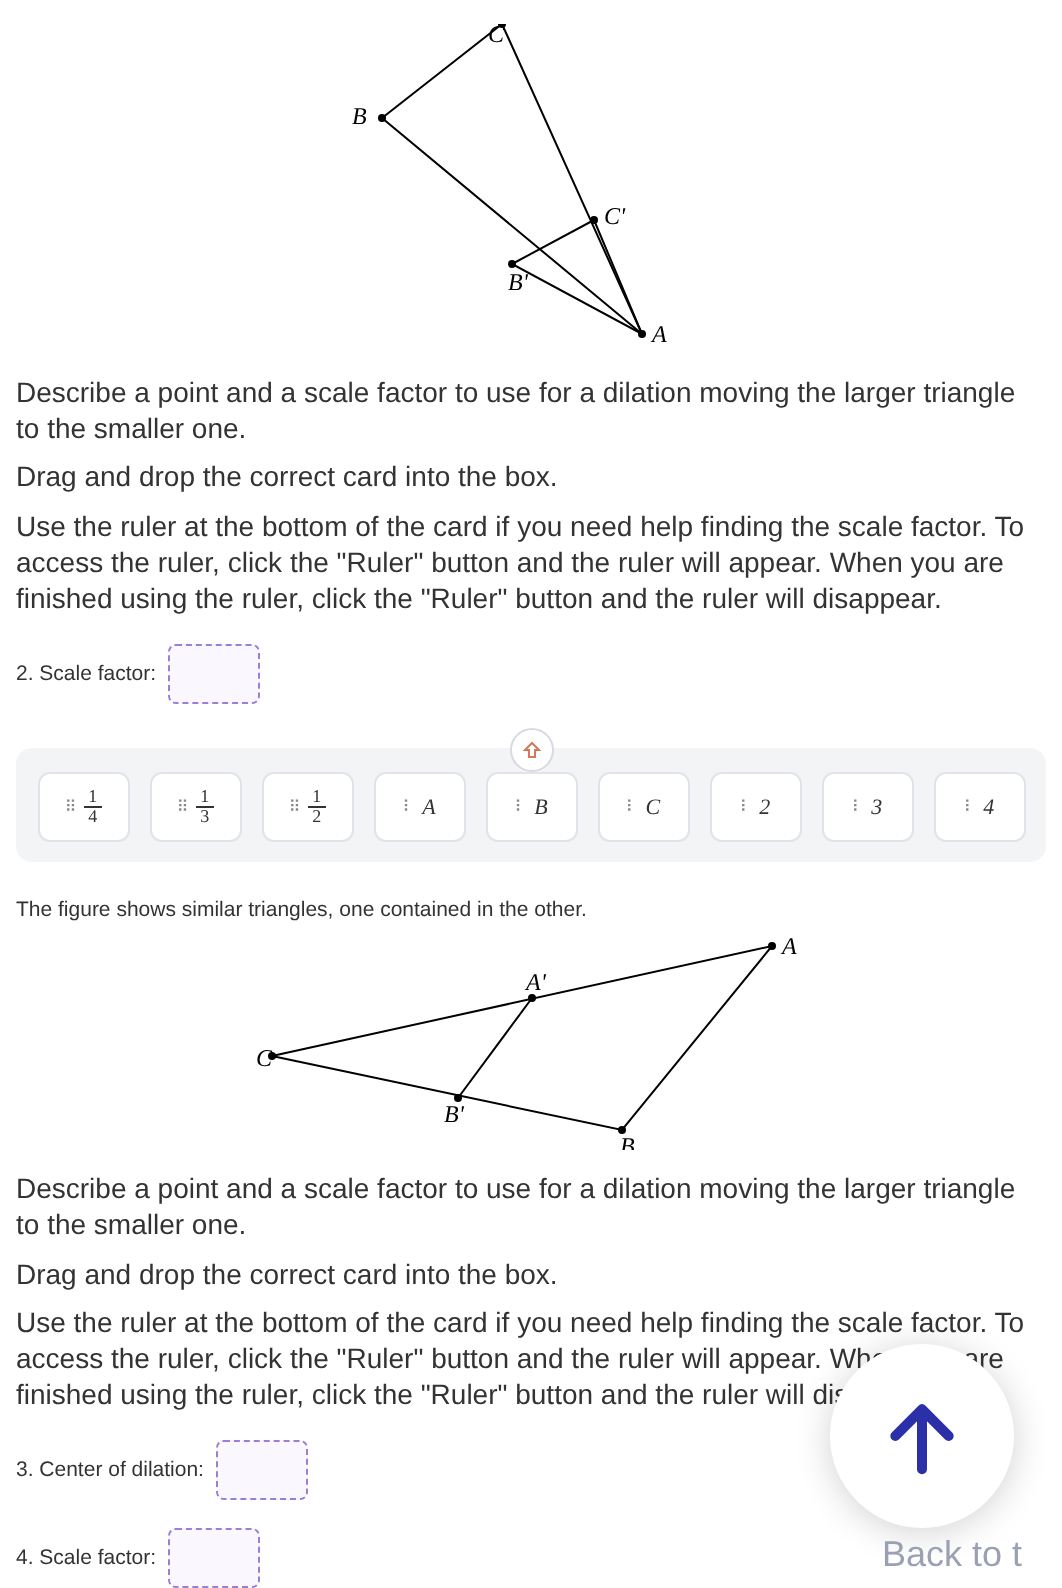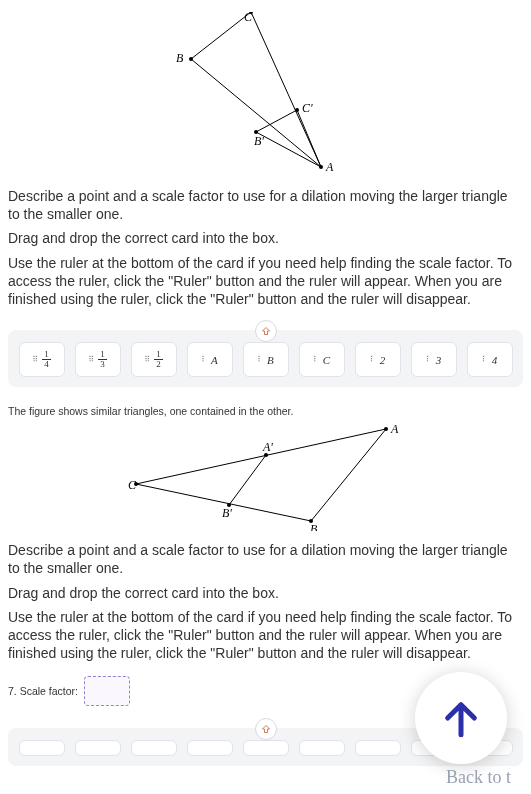--- a/index.html
+++ b/index.html
@@ -56,21 +56,21 @@
   .back-to-top {
     position: fixed;
     right: 24px; bottom: 30px;
     width: 92px; height: 92px;
     border-radius: 50%;
     background: #fff;
     box-shadow: 0 2px 18px rgba(0,0,0,0.18);
     display: flex; align-items: center; justify-content: center;
   }
   .back-to-top svg { width: 40px; height: 40px; }
-  .back-label { position: fixed; right: 20px; bottom: 6px; color: #9aa1b3; font-family: Liberation Serif, serif; font-size: 18px; }
+  .back-label { position: fixed; right: 20px; bottom: 6px; color: #9aa1b3; font-family: Liberation Sans, sans-serif; font-size: 18px; }
   svg text { font-family: 'Times New Roman', serif; font-style: italic; font-size: 12px; }
 </style>
 </head>
 <body>
 
 <div class="content">
 
   <div class="figure-area">
     <svg width="240" height="165" viewBox="0 0 240 165">
       <polygon points="45,47 105,0 175,155" fill="none" stroke="#000" stroke-width="1"></polygon>
@@ -86,20 +86,24 @@
       <text x="180" y="159">A</text>
       <text x="108" y="133">B'</text>
       <text x="156" y="100">C'</text>
     </svg>
   </div>
 
   <p class="instruction">Describe a point and a scale factor to use for a dilation moving the larger triangle to the smaller one.</p>
   <p class="instruction">Drag and drop the correct card into the box.</p>
   <p class="instruction italic">Use the ruler at the bottom of the card if you need help finding the scale factor. To access the ruler, click the "Ruler" button and the ruler will appear. When you are finished using the ruler, click the "Ruler" button and the ruler will disappear.</p>
 
+  <div class="drop-row">
+    <span>2. Scale factor:</span>
+    <div class="drop-target"></div>
+  </div>
 
   <div class="card-tray">
     <div class="tray-tab">
       <svg viewBox="0 0 24 24">
           <path d="M12 5l-7 7h4v7h6v-7h4z" fill="none" stroke="#d27a5a" stroke-width="2"></path>
         </svg>
     </div>
     <div class="card">
         <span class="grip">⠿</span>
         <span class="frac">
@@ -164,21 +168,25 @@
       <text x="157" y="30">A'</text>
       <text x="116" y="96">B'</text>
     </svg>
   </div>
 
   <p class="instruction">Describe a point and a scale factor to use for a dilation moving the larger triangle to the smaller one.</p>
   <p class="instruction">Drag and drop the correct card into the box.</p>
   <p class="instruction italic">Use the ruler at the bottom of the card if you need help finding the scale factor. To access the ruler, click the "Ruler" button and the ruler will appear. When you are finished using the ruler, click the "Ruler" button and the ruler will disappear.</p>
 
   <div class="drop-row">
-    <span>7. Scale factor:</span>
+    <span>3. Center of dilation:</span>
+    <div class="drop-target"></div>
+  </div>
+  <div class="drop-row">
+    <span>4. Scale factor:</span>
     <div class="drop-target"></div>
   </div>
 
   <div class="card-tray">
     <div class="tray-tab">
       <svg viewBox="0 0 24 24">
           <path d="M12 5l-7 7h4v7h6v-7h4z" fill="none" stroke="#d27a5a" stroke-width="2"></path>
         </svg>
     </div>
     <div class="card"></div>

